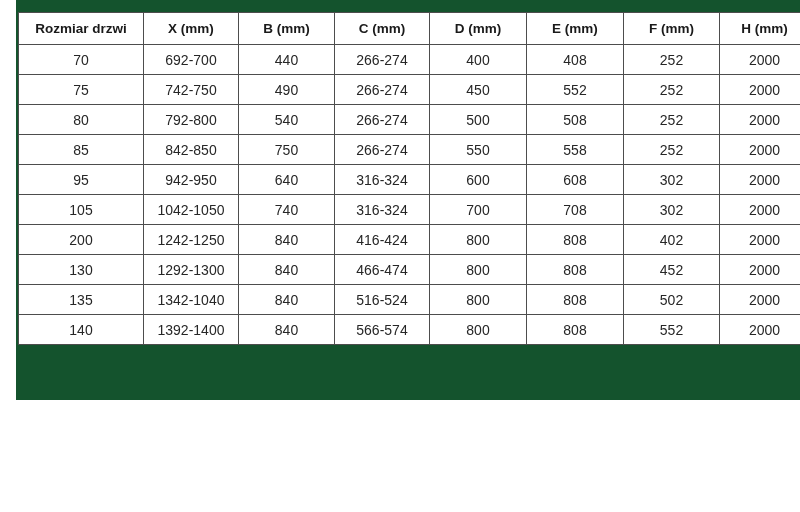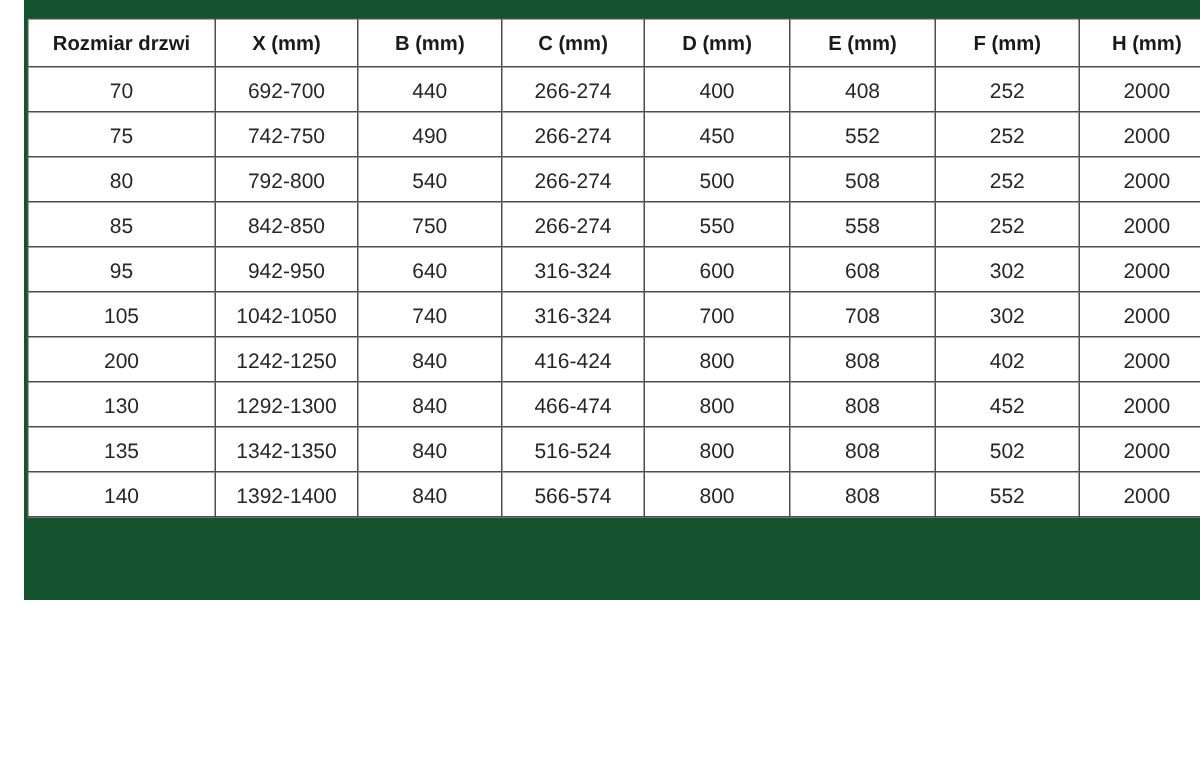--- a/index.html
+++ b/index.html
@@ -160,21 +160,21 @@
           <td>1292-1300</td>
           <td>840</td>
           <td>466-474</td>
           <td>800</td>
           <td>808</td>
           <td>452</td>
           <td>2000</td>
         </tr>
         <tr>
           <td>135</td>
-          <td>1342-1350</td>
+          <td>1342-1040</td>
           <td>840</td>
           <td>516-524</td>
           <td>800</td>
           <td>808</td>
           <td>502</td>
           <td>2000</td>
         </tr>
         <tr>
           <td>140</td>
           <td>1392-1400</td>

